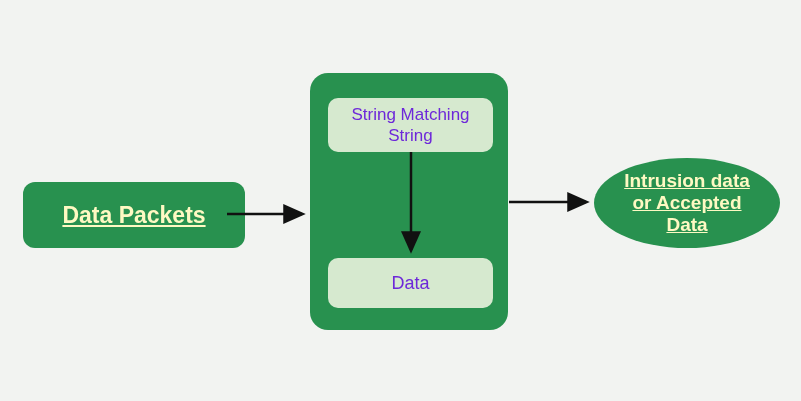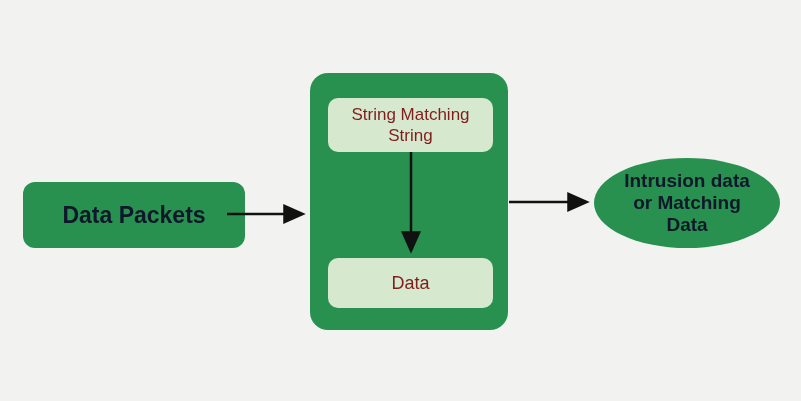--- a/index.html
+++ b/index.html
@@ -18,26 +18,27 @@
   .node {
     position: absolute;
     display: flex;
     align-items: center;
     justify-content: center;
     text-align: center;
     box-sizing: border-box;
   }
   .green-box {
     background: #28914f;
-    color: #0f172a;
+    color: #fef9c3;
     font-weight: 700;
+    text-decoration: underline;
   }
   .light-box {
     background: #d6e9cf;
-    color: #7f1d1d;
+    color: #6d28d9;
     font-weight: 400;
   }
   #node-data-packets {
     left: 23px; top: 182px;
     width: 222px; height: 66px;
     border-radius: 12px;
     font-size: 23px;
   }
   #node-module-container {
     left: 310px; top: 73px;
@@ -92,21 +93,21 @@
     </div>
 
     <div class="node light-box" id="node-data">
       <span>Data</span>
     </div>
   </div>
 
   <div class="node green-box" id="node-output">
     <span>
       <span class="line">Intrusion data</span>
-      <span class="line">or Matching</span>
+      <span class="line">or Accepted</span>
       <span class="line">Data</span>
     </span>
   </div>
 
   <svg id="arrow-layer" viewBox="0 0 801 401" xmlns="http://www.w3.org/2000/svg">
     <defs>
       <marker id="arrowhead" markerWidth="9" markerHeight="8" refX="7.5" refY="4" orient="auto">
         <polygon points="0 0, 9 4, 0 8" fill="#111111"></polygon>
       </marker>
     </defs>

